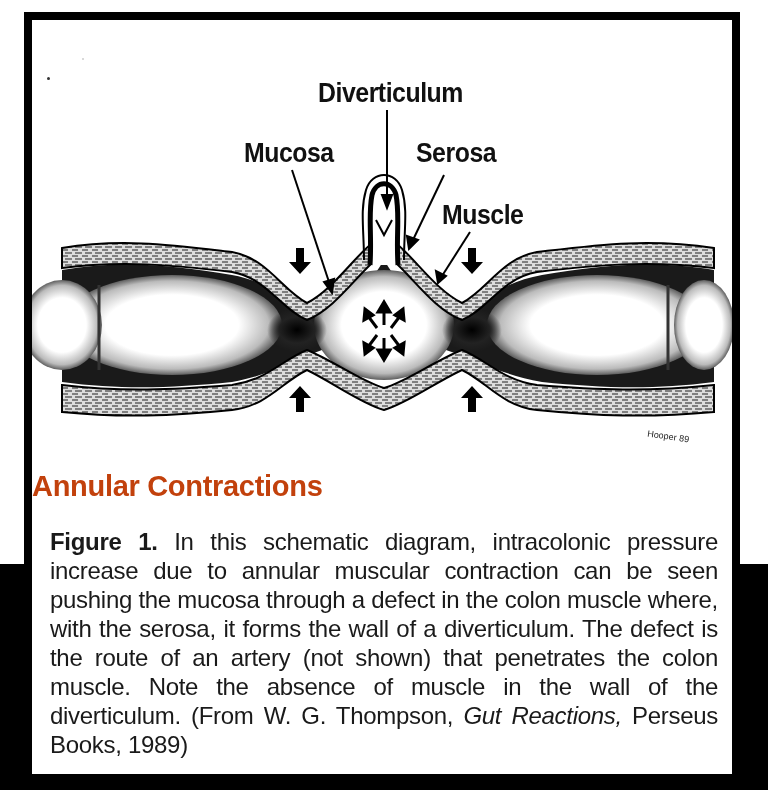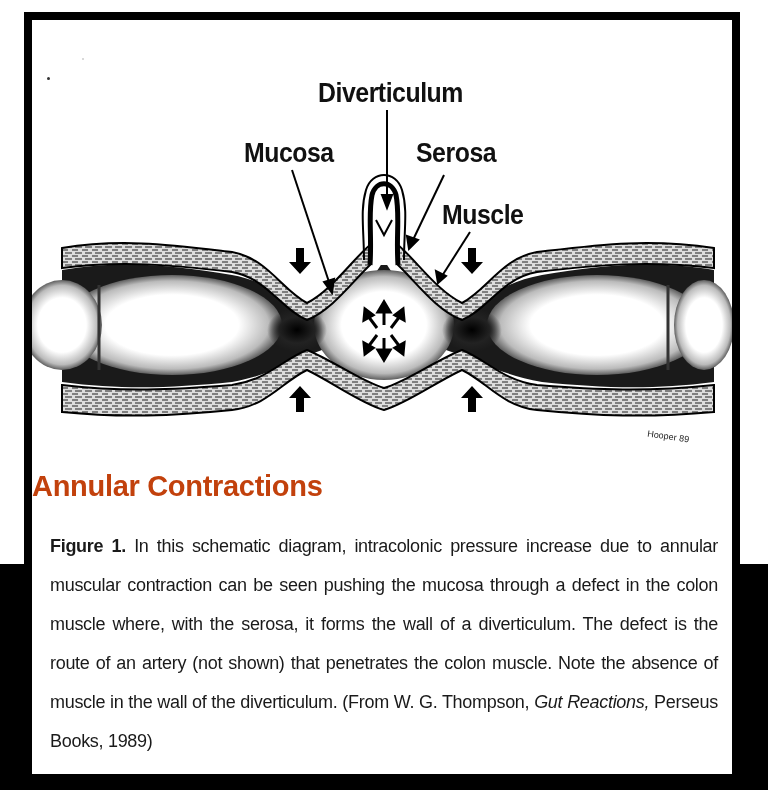--- a/index.html
+++ b/index.html
@@ -24,21 +24,21 @@
     color:#111; font-size:27px; letter-spacing:-0.5px; transform:scaleX(0.92);
     transform-origin:left top; white-space:nowrap;
   }
   .title-label {
     position:absolute; left:0; width:768px; text-align:left; top:450px;
     font-family:"Liberation Sans", sans-serif; font-weight:bold; font-size:29px;
     color:#c2410c; letter-spacing:-0.3px;
   }
   .caption {
     position:absolute; left:18px; top:507px; width:668px;
-    font-family:"Liberation Sans", sans-serif; font-size:18px; line-height:39px;
+    font-family:"Liberation Sans", sans-serif; font-size:24px; line-height:29px;
     color:#1a1a1a; text-align:justify; letter-spacing:-0.3px;
   }
   .caption b { font-weight:bold; }
   .caption i { font-style:italic; }
 </style>
 </head>
 <body>
 
 <div class="black-bottom"></div>
 

